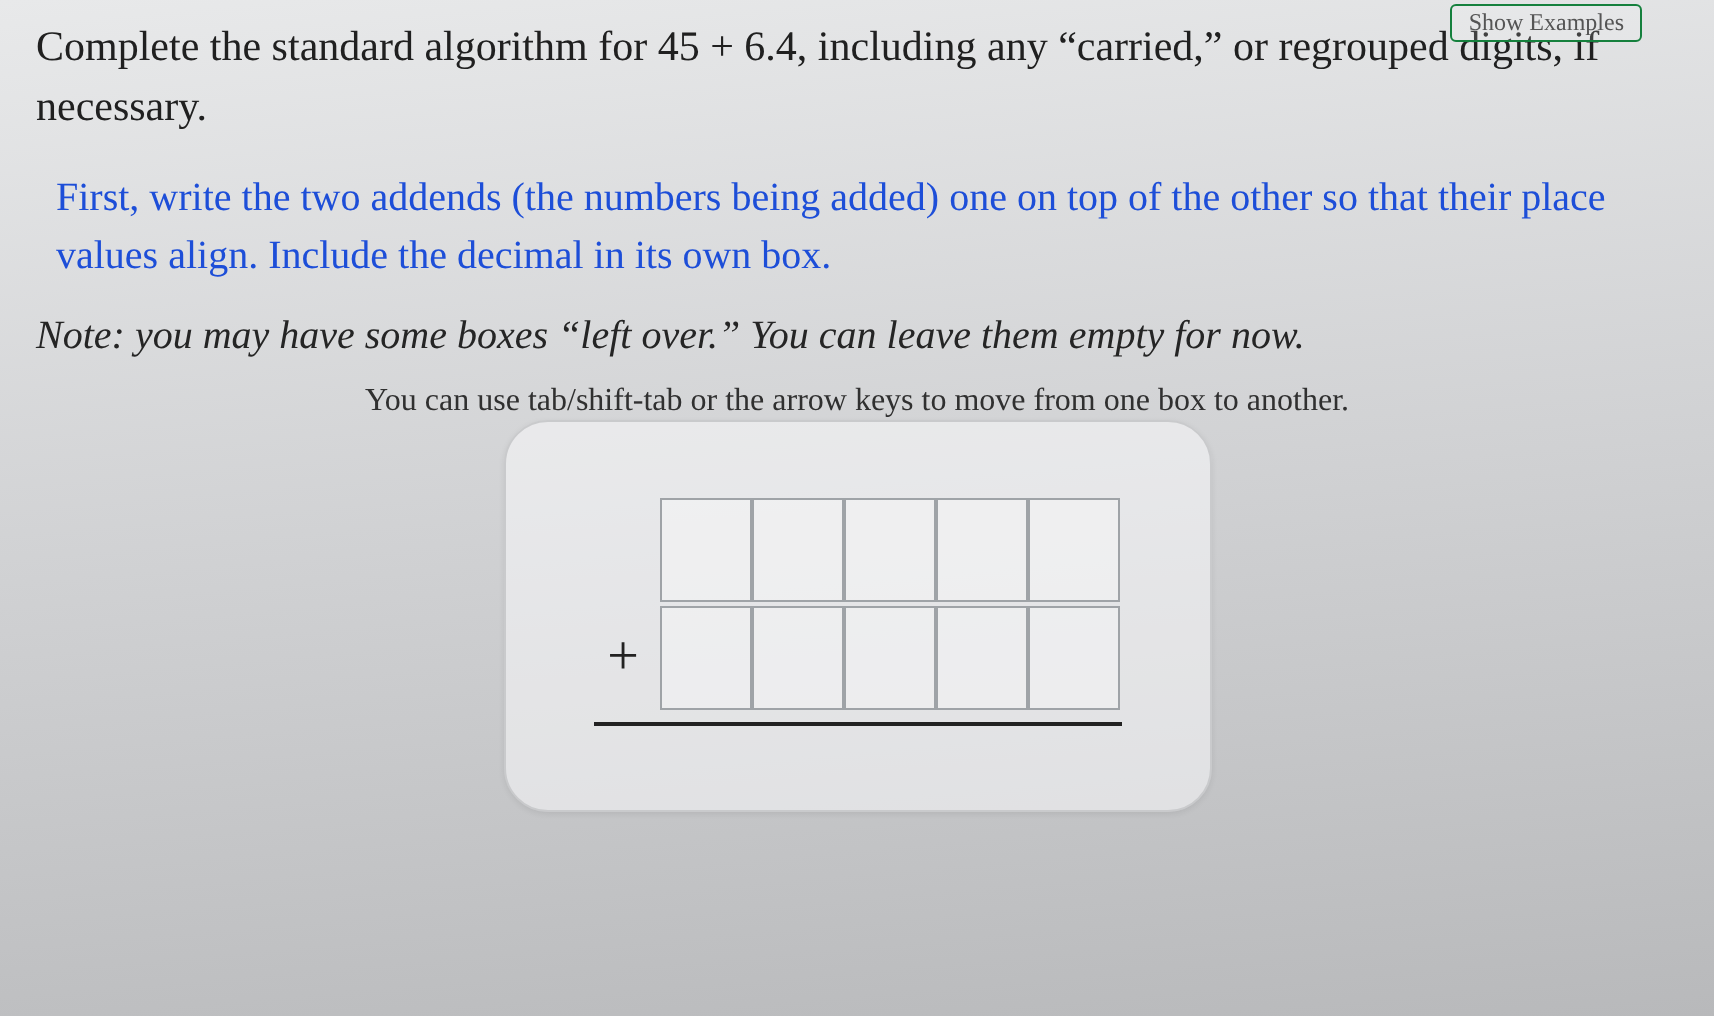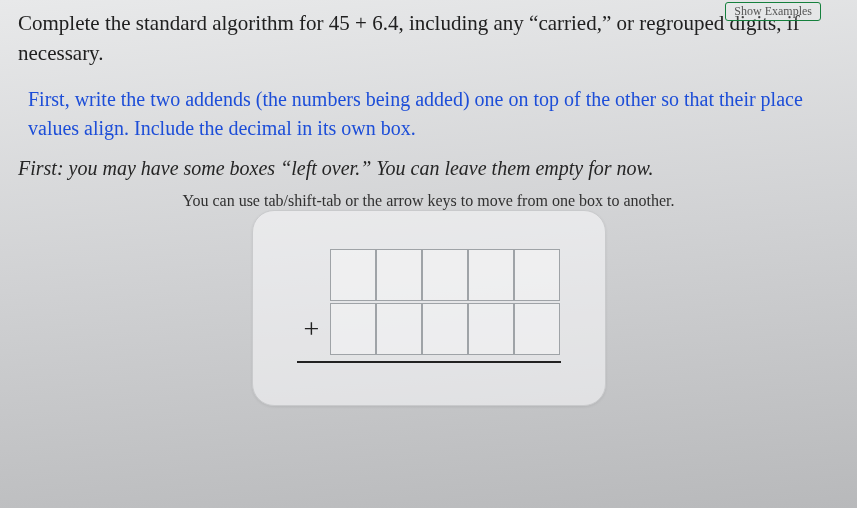--- a/index.html
+++ b/index.html
@@ -95,21 +95,21 @@
 </head>
 <body>
 
 <div class="topcorner">Show Examples</div>
 
 <p class="para">Complete the standard algorithm for 45 + 6.4, including any “carried,” or regrouped digits, if necessary.</p>
 
 <p class="para2">First, write the two addends (the numbers being added) one on top of the other so that their place values align. Include the decimal in its own box.</p>
 
 <p class="note">
-  <span>First: </span><span>you may have some boxes “left over.” You can leave them empty for now.</span>
+  <span>Note: </span><span>you may have some boxes “left over.” You can leave them empty for now.</span>
 </p>
 
 <p class="hint">You can use tab/shift-tab or the arrow keys to move from one box to another.</p>
 
 <div class="workbox-wrap">
   <div class="workbox">
     <div class="addition">
       <div></div>
       <input class="cell" value="" style="">
       <input class="cell" value="" style="">

